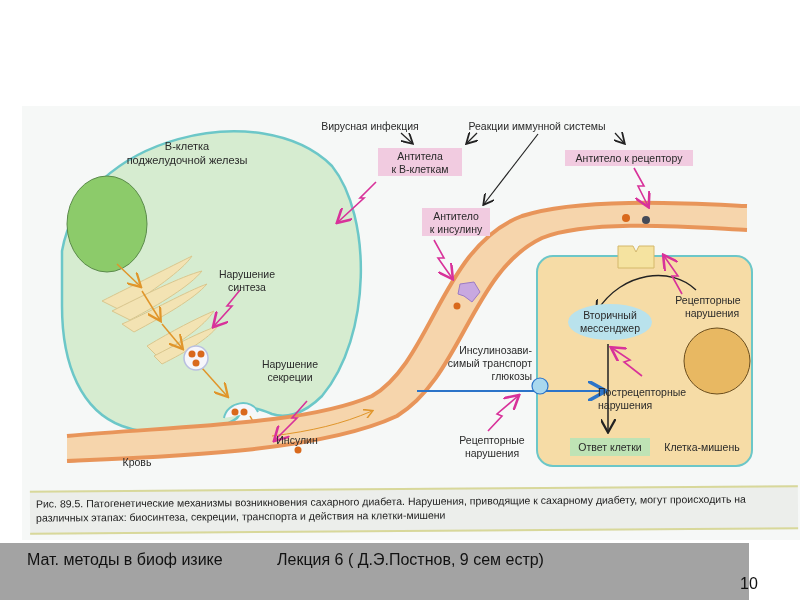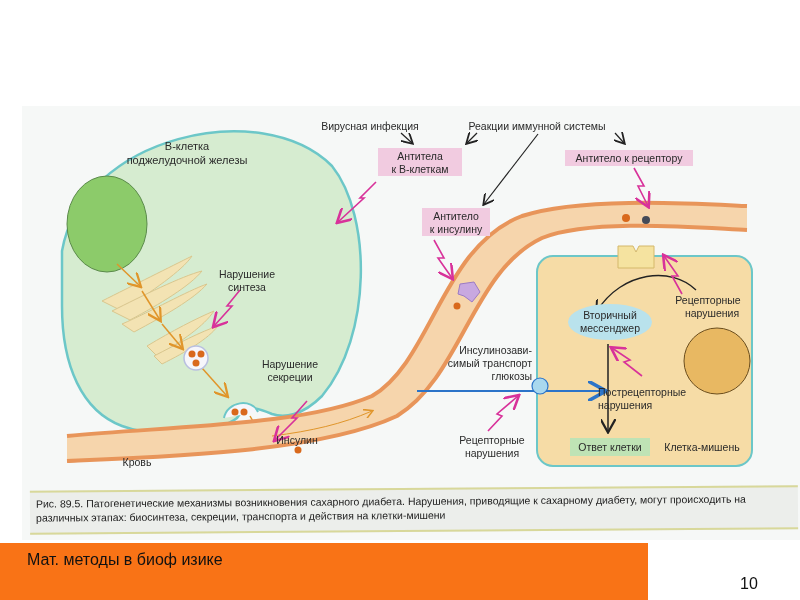--- a/index.html
+++ b/index.html
@@ -16,22 +16,22 @@
     .lbl { font-family: "Liberation Sans", sans-serif; fill: #2a2a2a; }
     .caption {
       position: absolute; left: 8px; top: 382px; width: 768px; height: 44px;
       background: #eceeeb;
       border-top: 2px solid #d8d89a; border-bottom: 2px solid #d8d89a;
       font-size: 10.5px; line-height: 14px; color: #222;
       padding: 4px 6px; box-sizing: border-box;
       transform: rotate(-0.4deg);
     }
     .footer {
-      position: absolute; left: 0; top: 543px; width: 648px; height: 57px;
-      background: #f97316;
+      position: absolute; left: 0; top: 543px; width: 749px; height: 57px;
+      background: #a3a3a3;
       font-family: "Liberation Sans", sans-serif; font-size: 16px; color: #111;
     }
     .footer .left { position: absolute; left: 27px; top: 6px; width: 230px; line-height: 22px; }
     .footer .mid { position: absolute; left: 277px; top: 6px; width: 280px; line-height: 22px; }
     .footer .num { position: absolute; left: 740px; top: 6px; line-height: 22px; margin-top: 24px; }
   </style>
 </head>
 <body>
 
 <div class="photo">
@@ -165,14 +165,15 @@
 
     <text class="lbl" x="588" y="345" font-size="10.5" text-anchor="middle">Ответ клетки</text>
     <text class="lbl" x="680" y="345" font-size="10.5" text-anchor="middle">Клетка-мишень</text>
   </svg>
 
   <div class="caption">Рис. 89.5. Патогенетические механизмы возникновения сахарного диабета. Нарушения, приводящие к сахарному диабету, могут происходить на различных этапах: биосинтеза, секреции, транспорта и действия на клетки-мишени</div>
 </div>
 
 <div class="footer">
   <div class="left">Мат. методы в биоф изике</div>
+  <div class="mid">Лекция 6 ( Д.Э.Постнов, 9 сем естр)</div>
   <div class="num">10</div>
 </div>
 
 </body></html>

